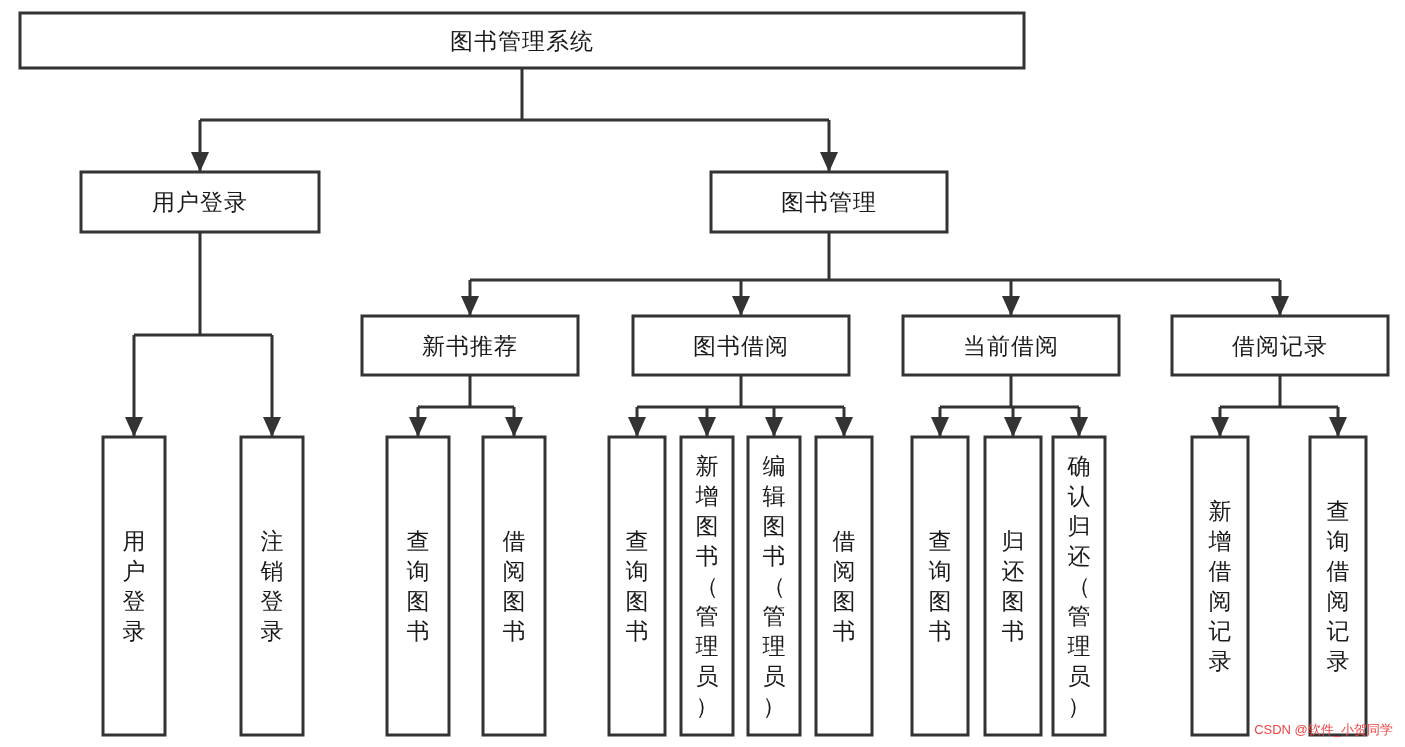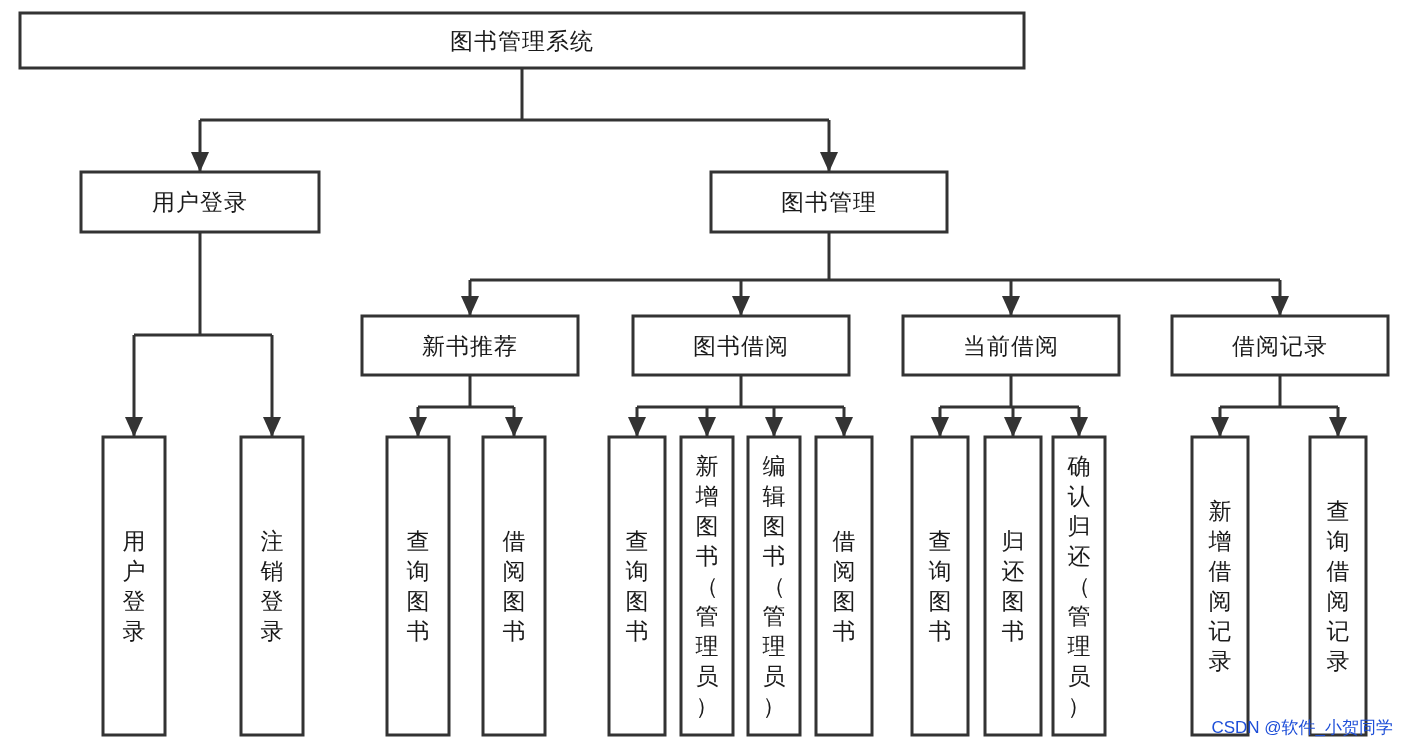--- a/index.html
+++ b/index.html
@@ -31,22 +31,22 @@
   }
   .arrow-head {
     fill: #333333;
     stroke: none;
   }
   .watermark {
     position: absolute;
     right: 12px;
     bottom: 8px;
     font-family: "Liberation Sans", "DejaVu Sans", sans-serif;
-    font-size: 17px;
-    color: #1d4ed8;
+    font-size: 13px;
+    color: #ef4444;
     white-space: nowrap;
     pointer-events: none;
   }
 </style>
 </head>
 <body>
 
 <svg id="diagram" viewBox="0 0 1405 747">
   <g id="connectors">
       <path d="M 522 68 L 522 120" class="connector"></path>

